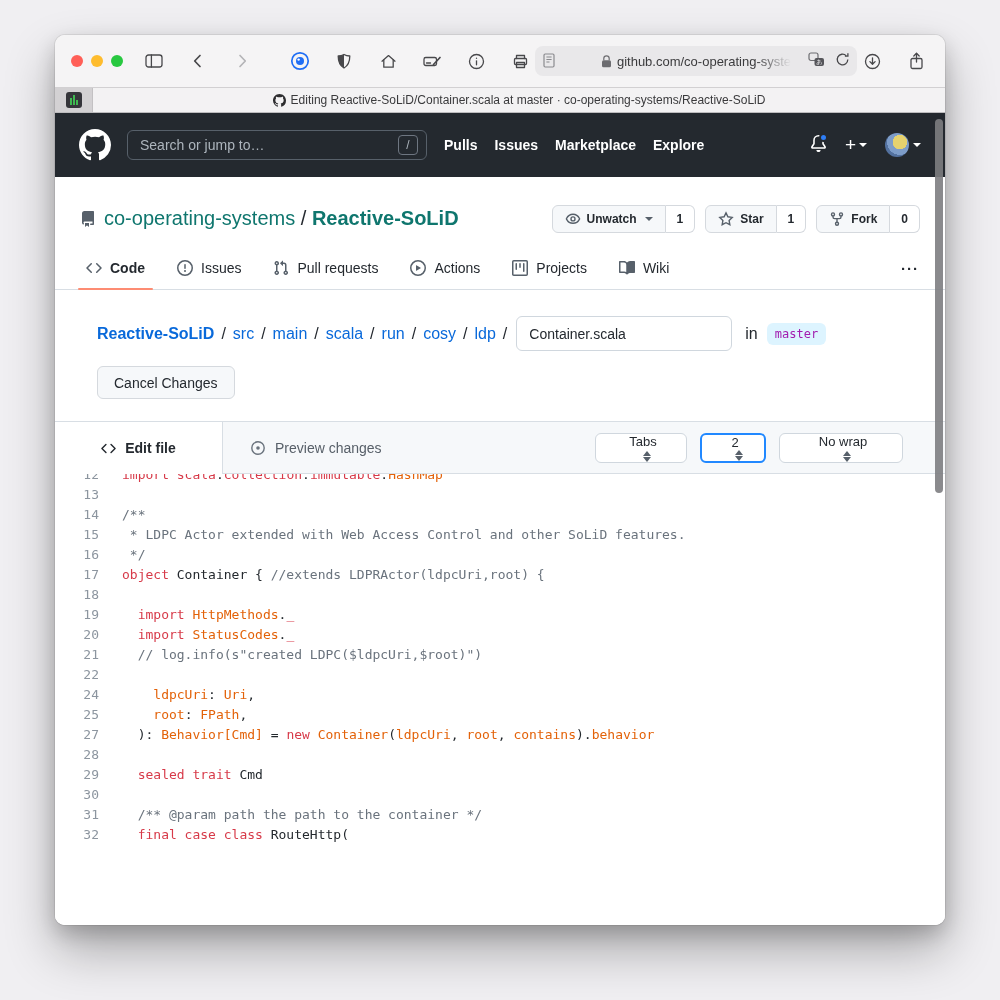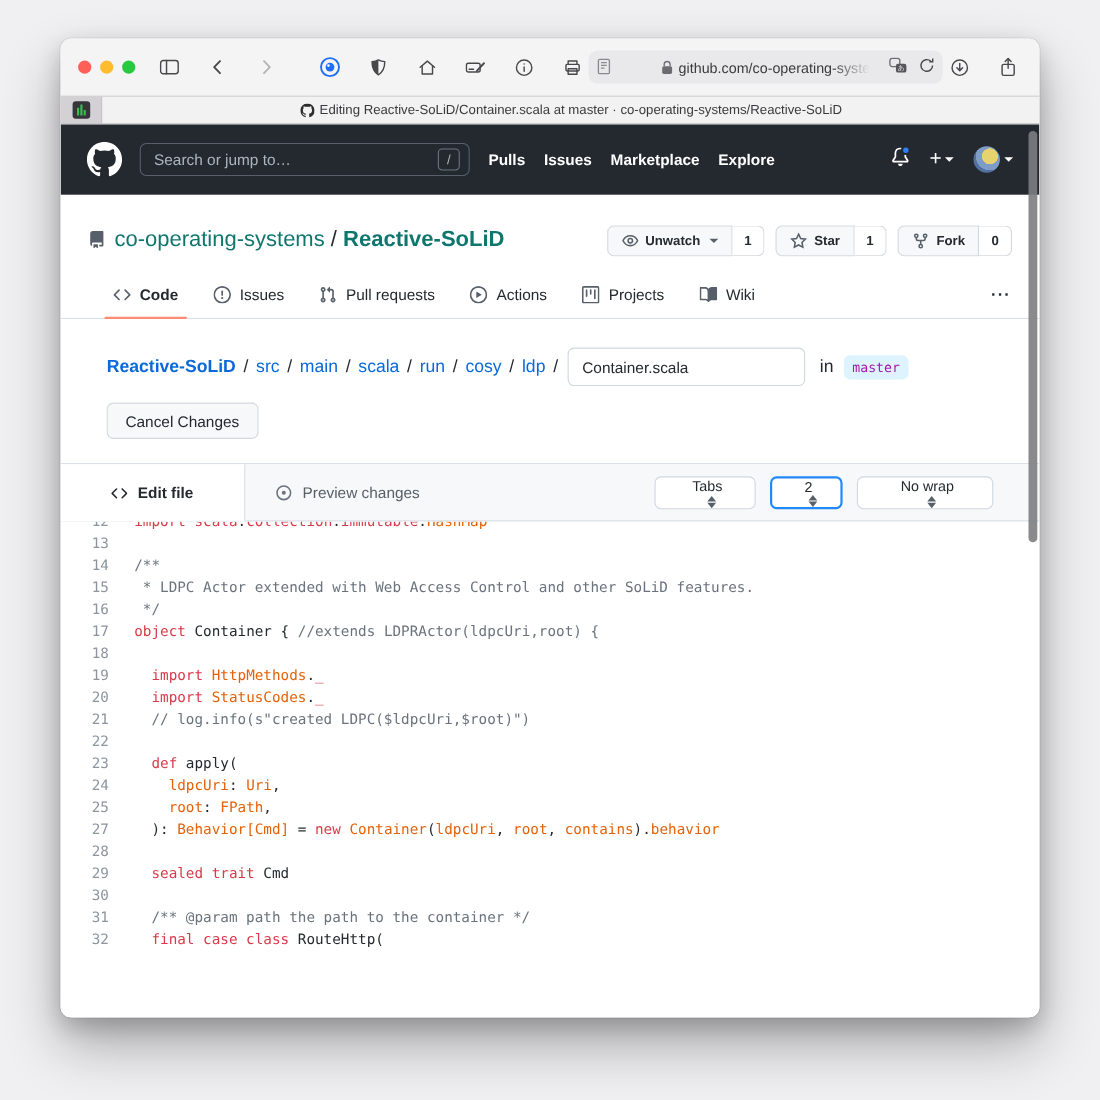--- a/index.html
+++ b/index.html
@@ -63,21 +63,21 @@
   .repo-name { font-weight:700; }
   .repo-actions { display:flex; gap:10px; padding-top:2px; }
   .btn-group { display:flex; height:28px; }
   .gh-btn { display:flex; align-items:center; gap:6px; padding:0 12px; font-size:12px; font-weight:700; color:#24292f;
     background:#f6f8fa; border:1px solid #d5d9de; border-radius:6px 0 0 6px; cursor:pointer; }
   .gh-count { display:flex; align-items:center; padding:0 11px; font-size:12px; font-weight:700; color:#24292f;
     background:#fff; border:1px solid #d5d9de; border-left:none; border-radius:0 6px 6px 0; }
   .gh-btn svg { fill:none; stroke:#57606a; stroke-width:1.4; }
 
   
-  .repo-tabs { display:flex; align-items:flex-end; padding:0 26px 0 32px; margin-top:16px; border-bottom:1px solid #d8dee4;text-align:right; }
+  .repo-tabs { display:flex; align-items:flex-end; padding:0 26px 0 15px; margin-top:16px; border-bottom:1px solid #d8dee4;text-align:right; }
   .rtab { display:flex; align-items:center; gap:8px; padding:11px 16px 13px; font-size:14px; color:#24292f;
     position:relative; cursor:pointer; white-space:nowrap; }
   .rtab svg { fill:#57606a; }
   .rtab.active { font-weight:700; }
   .rtab.active::after { content:""; position:absolute; left:8px; right:8px; bottom:-1px; height:2px;
     background:#fd8c73; border-radius:3px; }
   .kebab { margin-left:auto; margin-bottom:12px; color:#24292f; font-size:15px; font-weight:700; letter-spacing:1px; cursor:pointer; }
 
   
   .file-header { padding:26px 42px 22px; }
@@ -456,21 +456,20 @@
             <div class="cl"><span class="ln">13</span><span class="ct"></span></div>
             <div class="cl"><span class="ln">14</span><span class="ct"><span class="tk-c">/**</span></span></div>
             <div class="cl"><span class="ln">15</span><span class="ct"><span class="tk-c"> * LDPC Actor extended with Web Access Control and other SoLiD features.</span></span></div>
             <div class="cl"><span class="ln">16</span><span class="ct"><span class="tk-c"> */</span></span></div>
             <div class="cl"><span class="ln">17</span><span class="ct"><span class="tk-k">object </span><span class="tk-p">Container { </span><span class="tk-c">//extends LDPRActor(ldpcUri,root) {</span></span></div>
             <div class="cl"><span class="ln">18</span><span class="ct"></span></div>
             <div class="cl"><span class="ln">19</span><span class="ct"><span class="tk-p">  </span><span class="tk-k">import </span><span class="tk-t">HttpMethods</span><span class="tk-p">.</span><span class="tk-k">_</span></span></div>
             <div class="cl"><span class="ln">20</span><span class="ct"><span class="tk-p">  </span><span class="tk-k">import </span><span class="tk-t">StatusCodes</span><span class="tk-p">.</span><span class="tk-k">_</span></span></div>
             <div class="cl"><span class="ln">21</span><span class="ct"><span class="tk-p">  </span><span class="tk-c">// log.info(s"created LDPC($ldpcUri,$root)")</span></span></div>
             <div class="cl"><span class="ln">22</span><span class="ct"></span></div>
-            <div class="cl"><span class="ln">23</span><span class="ct"><span class="tk-p">  </span><span class="tk-k">def </span><span class="tk-p">apply(</span></span></div>
             <div class="cl"><span class="ln">24</span><span class="ct"><span class="tk-p">    </span><span class="tk-t">ldpcUri</span><span class="tk-p">: </span><span class="tk-t">Uri</span><span class="tk-p">,</span></span></div>
             <div class="cl"><span class="ln">25</span><span class="ct"><span class="tk-p">    </span><span class="tk-t">root</span><span class="tk-p">: </span><span class="tk-t">FPath</span><span class="tk-p">,</span></span></div>
             <div class="cl"><span class="ln">27</span><span class="ct"><span class="tk-p">  ): </span><span class="tk-t">Behavior[Cmd]</span><span class="tk-p"> = </span><span class="tk-k">new </span><span class="tk-t">Container</span><span class="tk-p">(</span><span class="tk-t">ldpcUri</span><span class="tk-p">, </span><span class="tk-t">root</span><span class="tk-p">, </span><span class="tk-t">contains</span><span class="tk-p">).</span><span class="tk-t">behavior</span></span></div>
             <div class="cl"><span class="ln">28</span><span class="ct"></span></div>
             <div class="cl"><span class="ln">29</span><span class="ct"><span class="tk-p">  </span><span class="tk-k">sealed trait </span><span class="tk-p">Cmd</span></span></div>
             <div class="cl"><span class="ln">30</span><span class="ct"></span></div>
             <div class="cl"><span class="ln">31</span><span class="ct"><span class="tk-p">  </span><span class="tk-c">/** @param path the path to the container */</span></span></div>
             <div class="cl"><span class="ln">32</span><span class="ct"><span class="tk-p">  </span><span class="tk-k">final case class </span><span class="tk-p">RouteHttp(</span></span></div>
           </div>
       </div>

